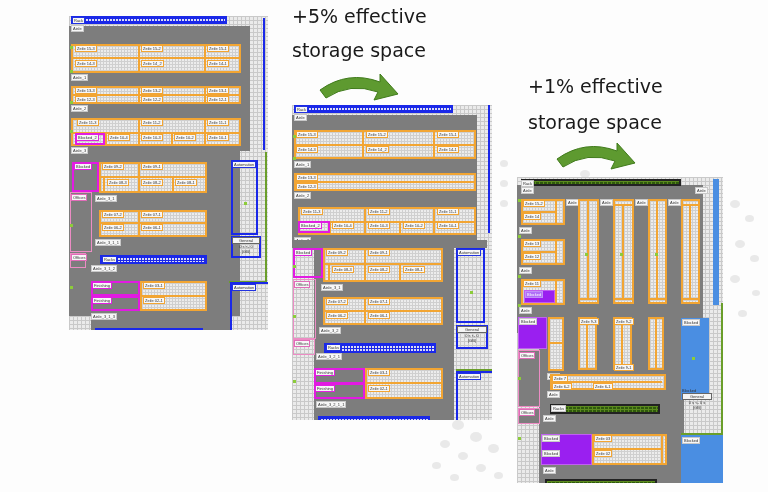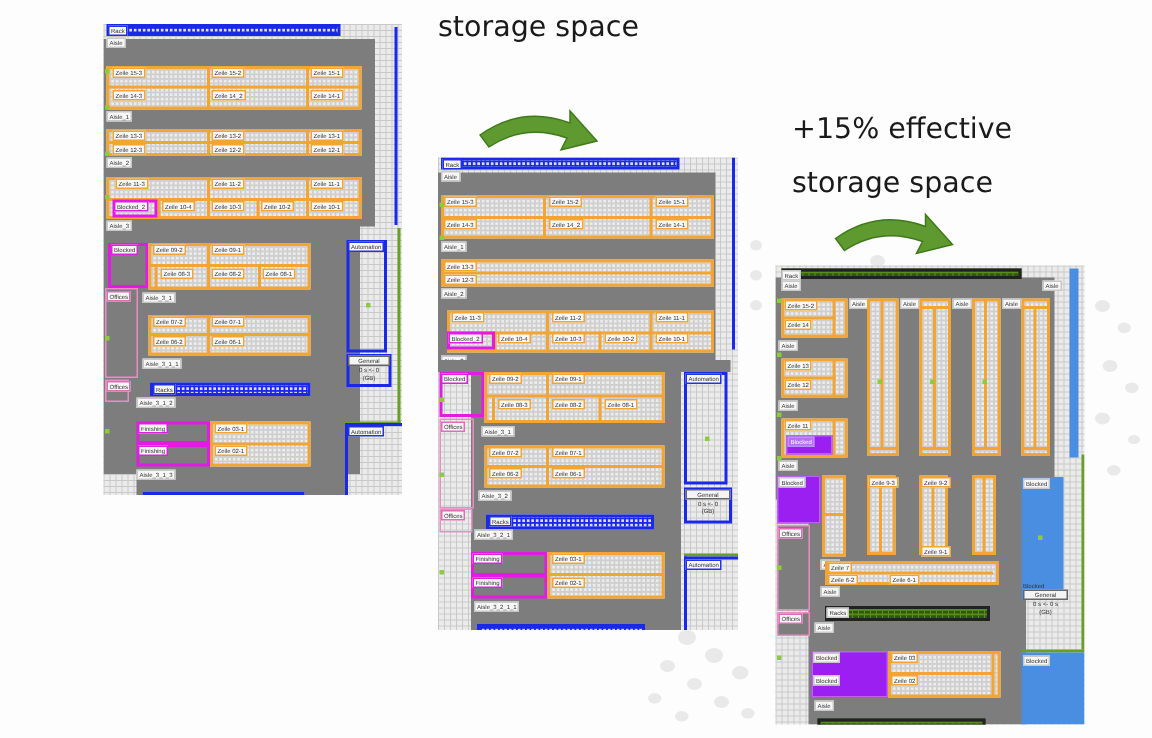--- a/index.html
+++ b/index.html
@@ -78,24 +78,25 @@
   <div class="dot" style="left:450px;top:474px;width:9px;height:7px;"></div>
   <div class="dot" style="left:428px;top:120px;width:6px;height:5px;"></div>
   <div class="dot" style="left:440px;top:113px;width:6px;height:5px;"></div>
   <div class="dot" style="left:452px;top:108px;width:6px;height:5px;"></div>
   <div class="dot" style="left:500px;top:160px;width:8px;height:7px;"></div>
   <div class="dot" style="left:500px;top:180px;width:8px;height:7px;"></div>
   <div class="dot" style="left:500px;top:200px;width:8px;height:7px;"></div>
 </div>
 
 <div class="caption" style="left:292px;top:0px;">
+  <div>+5% effective</div>
   <div style="margin-top:2px;">storage space</div>
 </div>
 <div class="caption" style="left:528px;top:70px;">
-  <div>+15% effective</div>
+  <div>+1% effective</div>
   <div style="margin-top:4px;">storage space</div>
 </div>
 
 <svg class="arrow" style="left:318px;top:68px;" width="84" height="36" viewBox="0 0 84 36">
   <path d="M2 22 Q30 2 62 14 L62 6 L80 26 L56 32 L60 24 Q32 14 8 30 Z" fill="#5e9a30" stroke="#3f7a1a" stroke-width="1"></path>
 </svg>
 <svg class="arrow" style="left:555px;top:137px;" width="84" height="36" viewBox="0 0 84 36">
   <path d="M2 22 Q30 2 62 14 L62 6 L80 26 L56 32 L60 24 Q32 14 8 30 Z" fill="#5e9a30" stroke="#3f7a1a" stroke-width="1"></path>
 </svg>
 

